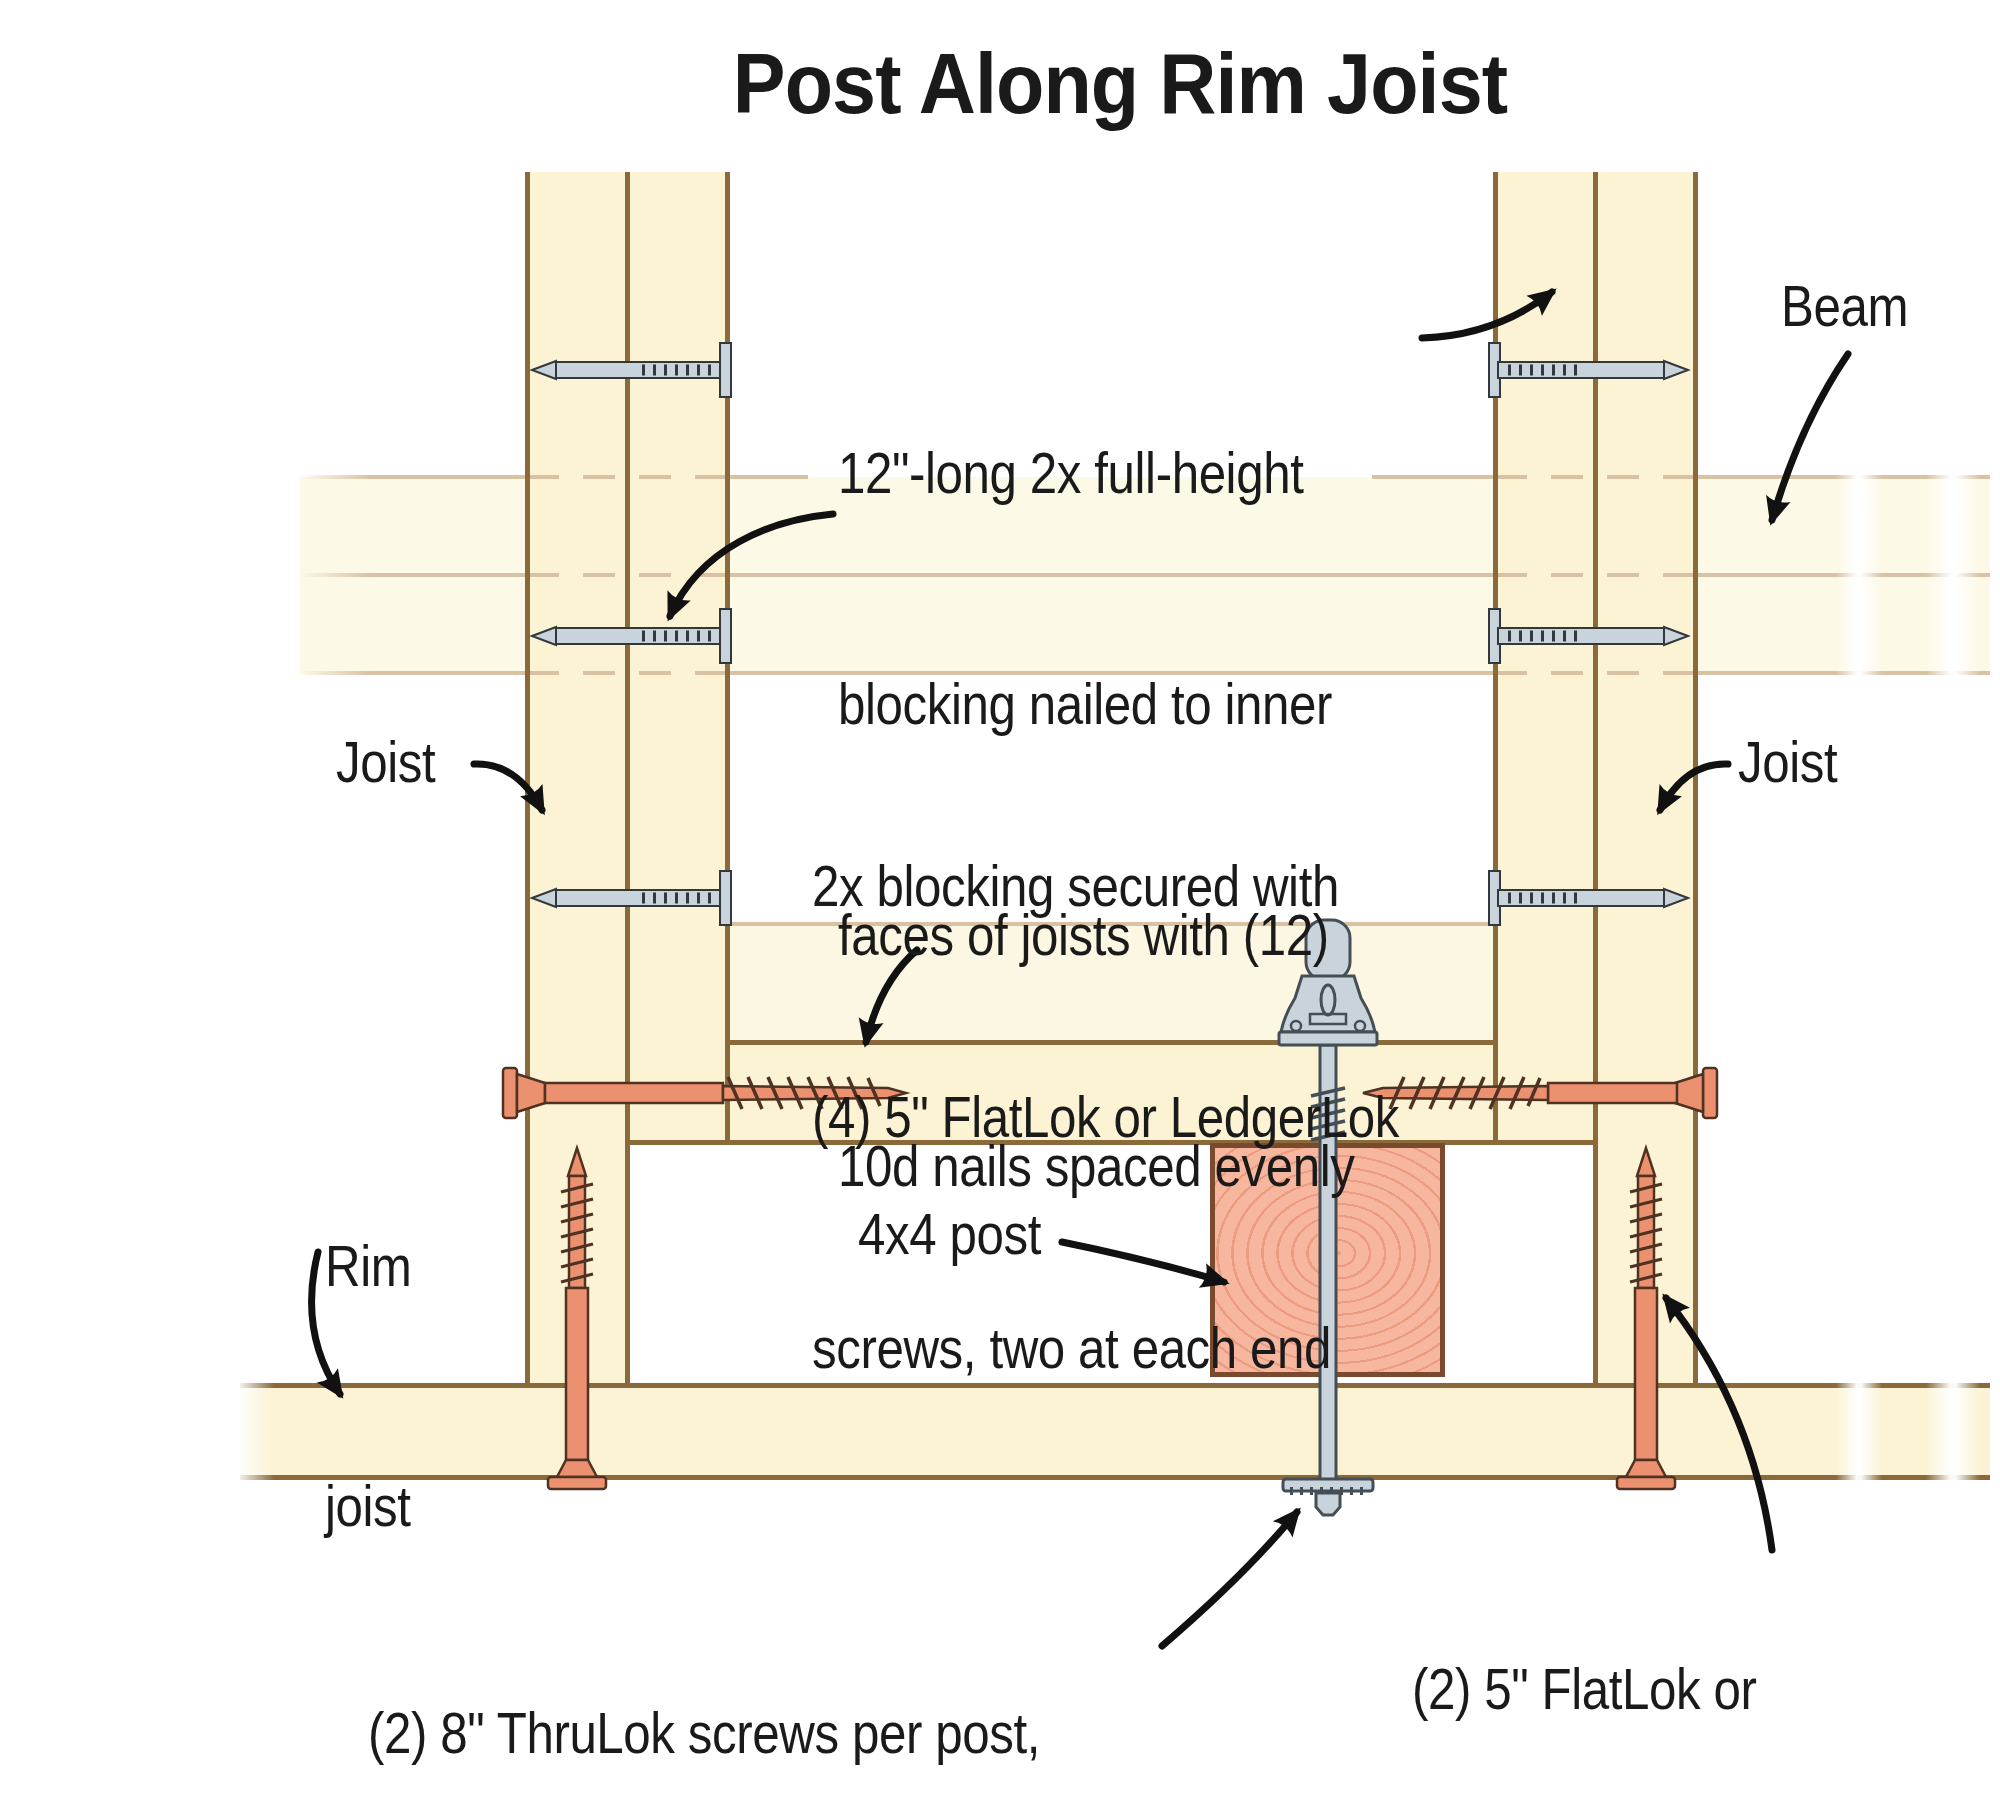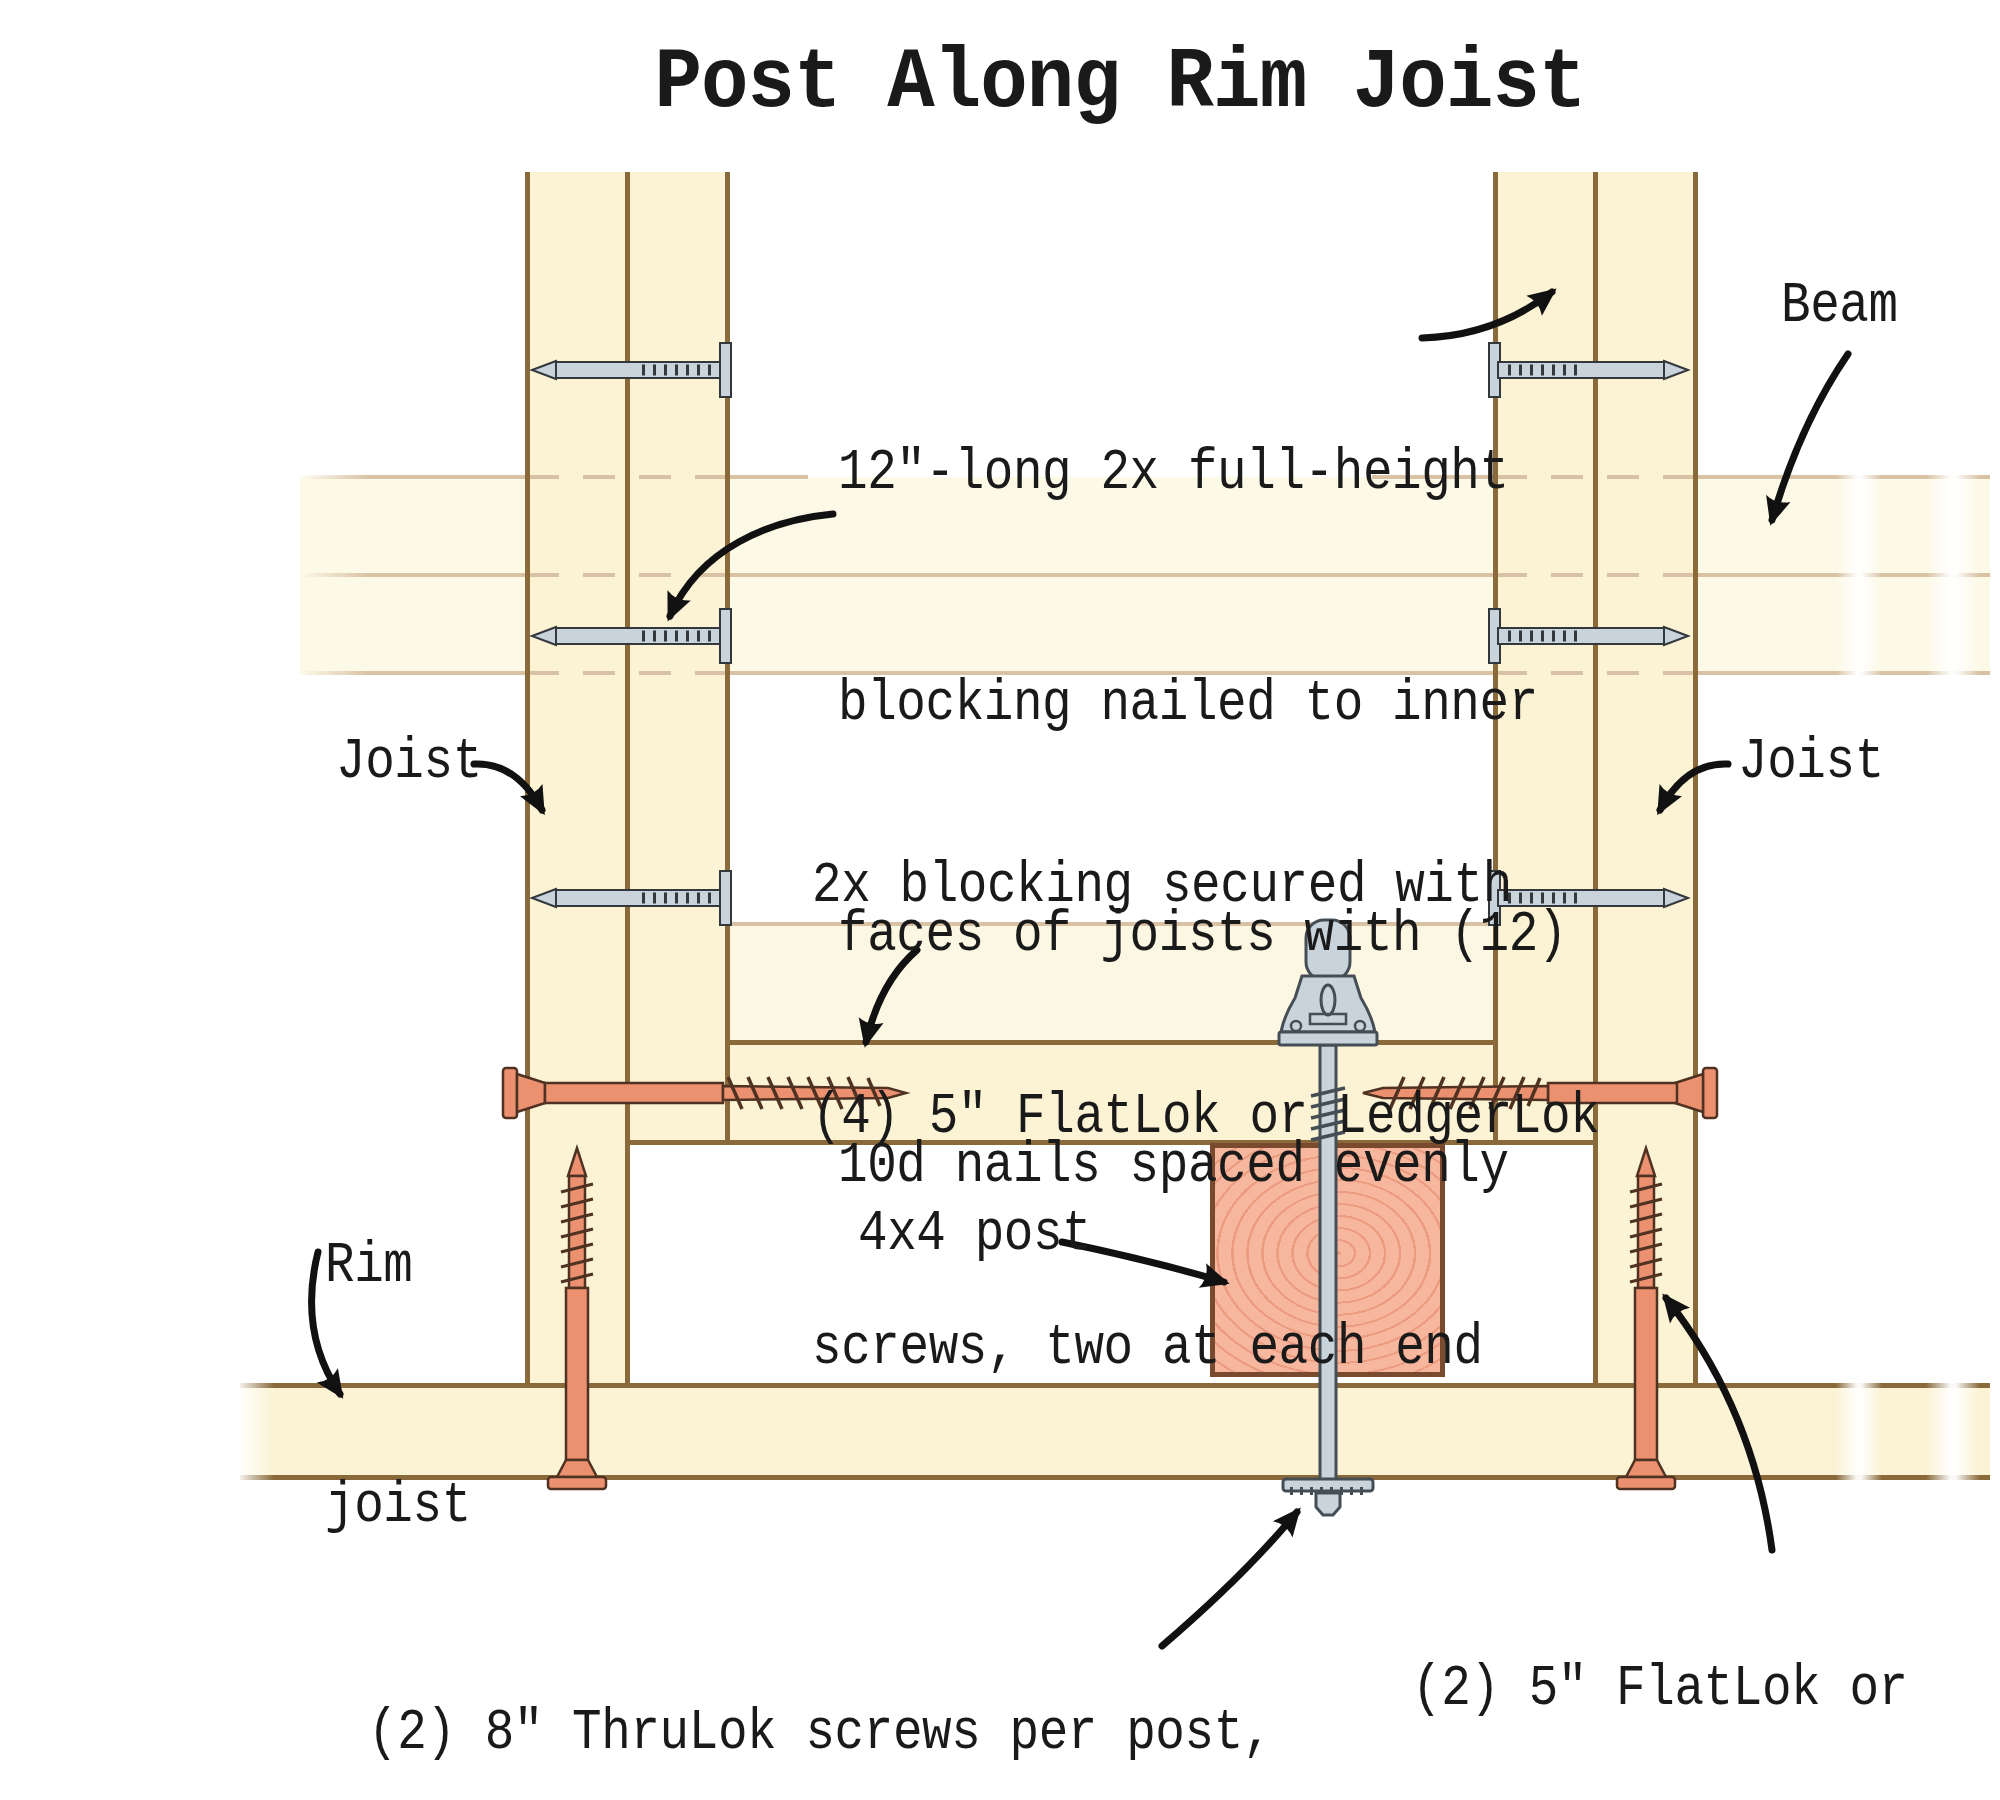--- a/index.html
+++ b/index.html
@@ -3,21 +3,21 @@
 <meta charset="utf-8">
 <style>
   :root{
     --wood-fill:#FBF3D4; --wood-fill-light:#FDF9E7; --ledge-fill:#FCF7E2;
     --wood-line:#8A6A3B; --beam-line:#D9C2A4; --post-fill:#F6B79E;
     --post-ring:#E8987B; --post-line:#7A4A2E; --screw-orange:#EC9170;
     --screw-dark:#4F3222; --metal:#C9D3DC; --metal-dark:#454E55; --ink:#1A1A1A;
   }
   html,body{margin:0;padding:0;background:#fff;}
   #stage{position:relative;width:2000px;height:1800px;background:#fff;overflow:hidden;
-         font-family:Liberation Mono, monospace;color:var(--ink);}
+         font-family:Liberation Sans, sans-serif;color:var(--ink);}
   .fill{position:absolute;}
   .wood{background:var(--wood-fill);}
   .woodlight{background:var(--wood-fill-light);}
   .ledge{background:var(--ledge-fill);}
   .bline{position:absolute;height:5px;background:var(--wood-line);}
   .vline{position:absolute;width:5px;background:var(--wood-line);}
   .tan{position:absolute;height:4px;background:var(--beam-line);}
   .tanfade{position:absolute;height:4px;background:linear-gradient(90deg,rgba(217,194,164,0),var(--beam-line) 70px);}
   .tandash{position:absolute;height:4px;background:repeating-linear-gradient(90deg,var(--beam-line) 0 32px,rgba(0,0,0,0) 32px 56px);}
   .break{position:absolute;background:linear-gradient(90deg,rgba(255,255,255,0),rgba(255,255,255,.96) 45%,rgba(255,255,255,.96) 55%,rgba(255,255,255,0));}

